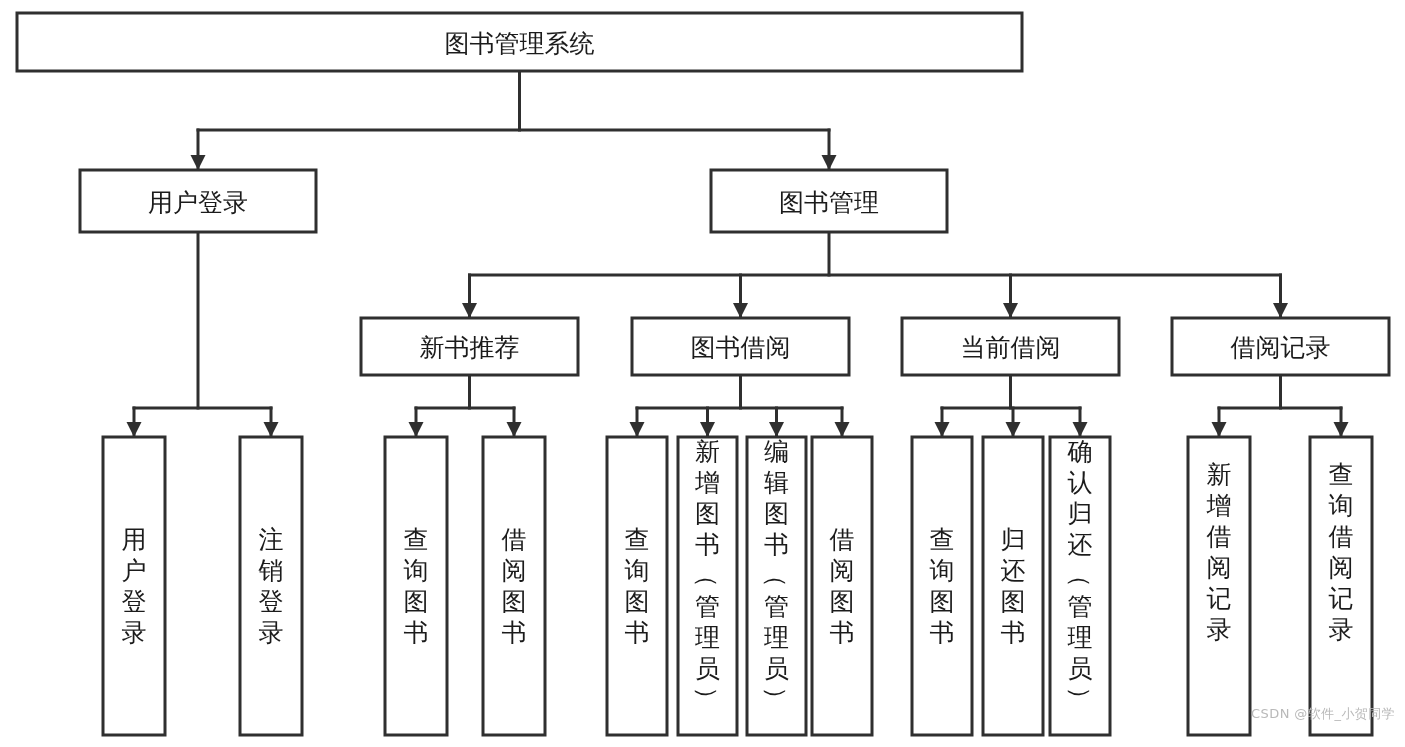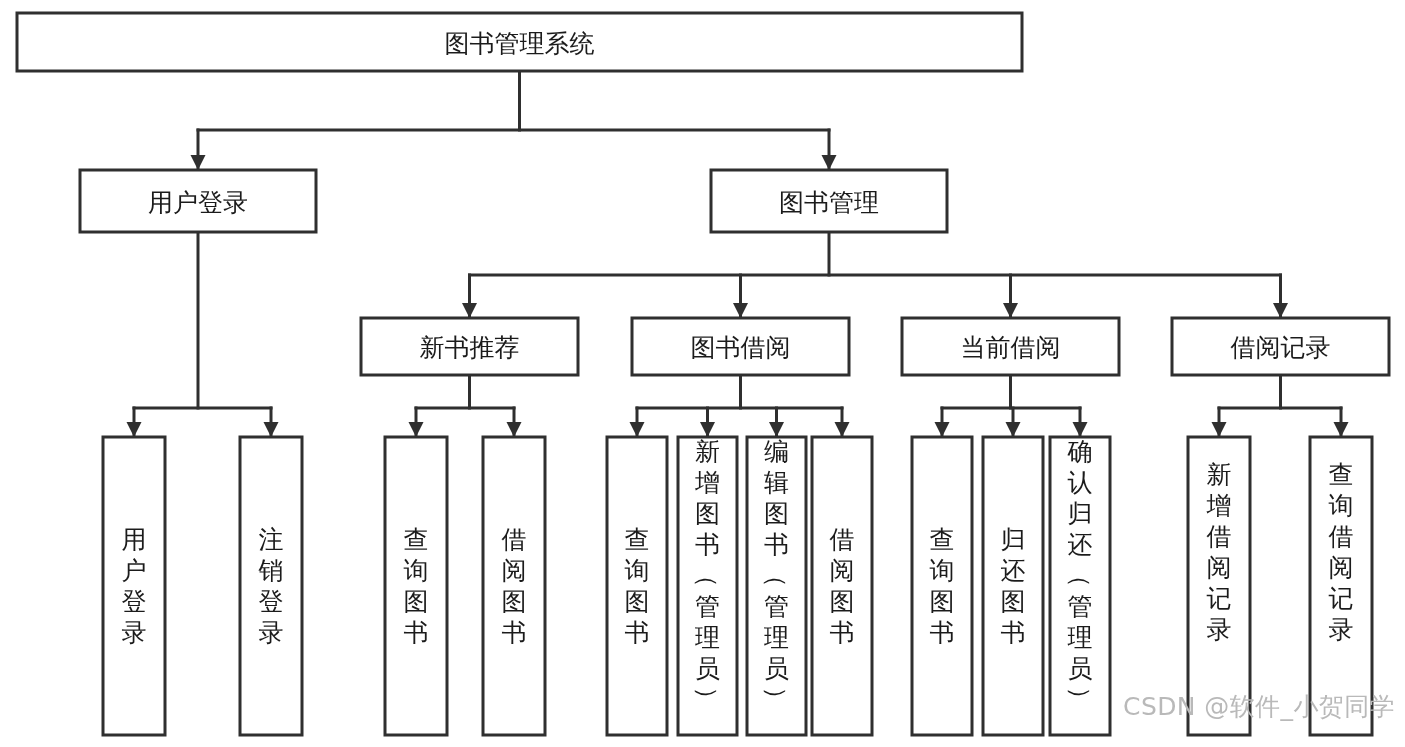--- a/index.html
+++ b/index.html
@@ -56,21 +56,21 @@
     font-family: "DejaVu Sans", "Liberation Sans", sans-serif;
     font-size: 25px;
     text-anchor: middle;
     dominant-baseline: central;
   }
   .watermark {
     position: absolute;
     right: 10px;
     bottom: 5px;
     color: #b9b9b9;
-    font-size: 25px;
+    font-size: 13px;
     font-family: "DejaVu Sans", "Liberation Sans", sans-serif;
     letter-spacing: 0.4px;
     white-space: nowrap;
     pointer-events: none;
   }
 </style>
 </head>
 <body>
 
 <div id="diagram-root">

